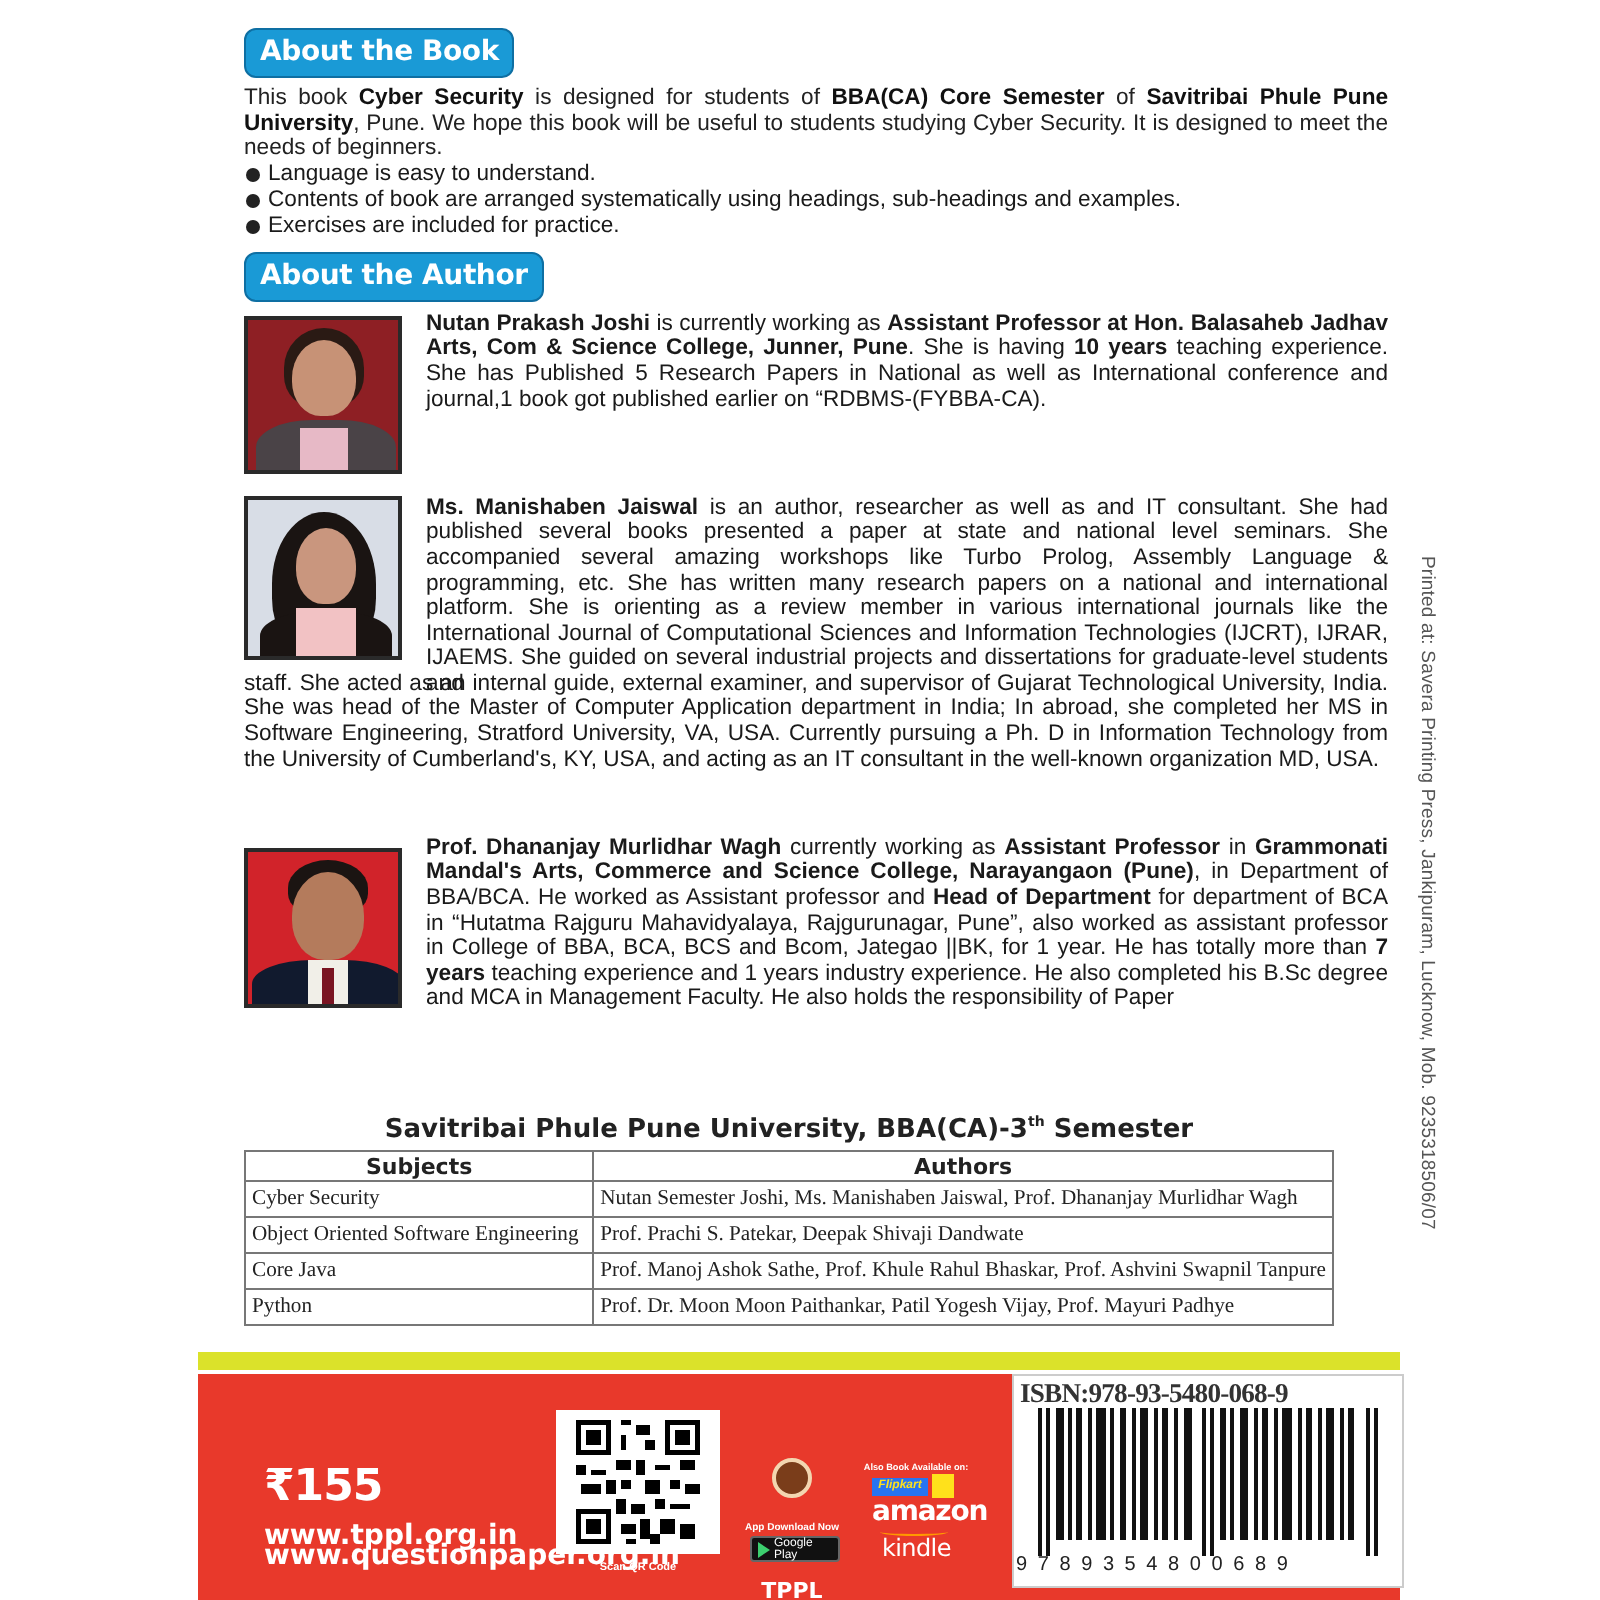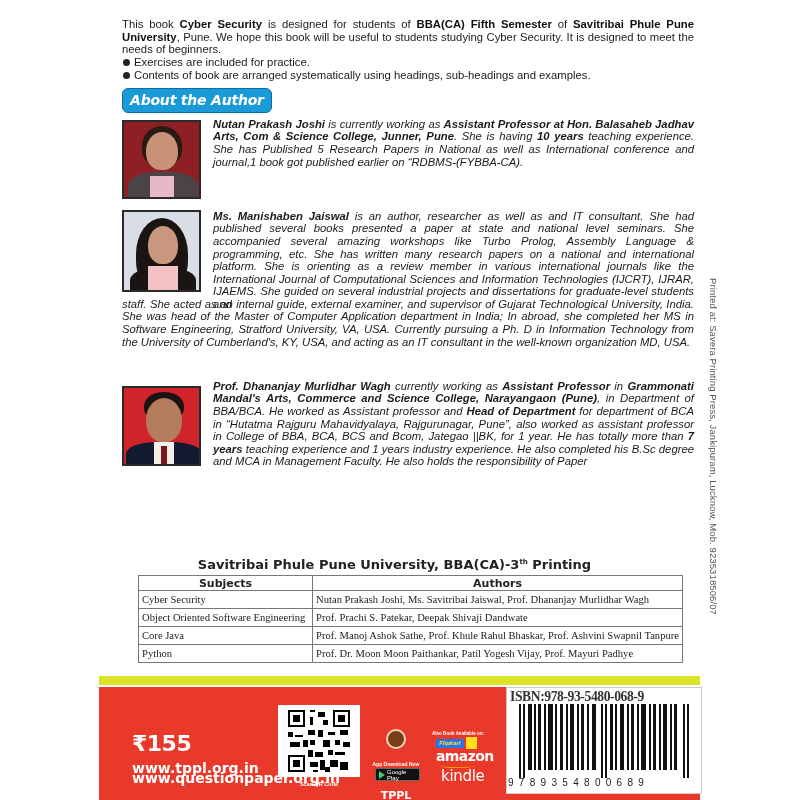--- a/index.html
+++ b/index.html
@@ -51,21 +51,21 @@
 
     .author-text { font-size: 11.3px; line-height: 12.6px; text-align: justify; }
 
     .table-title {
       position: absolute; left: 122px; top: 557px; width: 545px;
       text-align: center; font-weight: bold; font-size: 13px;
       font-family: "DejaVu Sans", sans-serif; color: #222;
     }
     .table-title sup { font-size: 7px; }
     table.subjects {
-      position: absolute; left: 138px; top: 575px; width: 545px;
+      position: absolute; left: 122px; top: 575px; width: 545px;
       border-collapse: collapse;
       font-family: "Liberation Serif", serif; font-size: 10.6px; color: #222;
     }
     table.subjects th {
       font-family: "DejaVu Sans", sans-serif; font-weight: bold; font-size: 11px;
       border: 1px solid #777; height: 15px; padding: 0 3px;
     }
     table.subjects td { border: 1px solid #777; height: 18px; padding: 0 3px; white-space: nowrap; }
     table.subjects td:first-child { width: 178px; }
 
@@ -92,47 +92,52 @@
     .tppl-name { position: absolute; left: 376px; top: 749px; width: 40px; text-align: center; color: #fff; font-weight: bold; font-size: 11px; font-family: "DejaVu Sans", sans-serif; margin-top: 40px; }
     .tppl-sub { position: absolute; left: 366px; top: 761px; width: 60px; text-align: center; color: #fff; font-weight: bold; font-size: 5px; }
     .gplay { position: absolute; left: 375px; top: 768px; width: 45px; height: 13px; background: #111; border-radius: 2px; border: 1px solid #666; color: #fff; font-size: 6px; display: flex; align-items: center; padding-left: 3px; gap: 2px; }
     .gplay .tri { width: 0; height: 0; border-left: 6px solid #3ccf6f; border-top: 4px solid transparent; border-bottom: 4px solid transparent; }
 
     .also-label { position: absolute; left: 428px; top: 731px; width: 60px; text-align: center; color: #fff; font-size: 4.6px; font-weight: bold; }
     .flipkart { position: absolute; left: 436px; top: 739px; width: 28px; height: 9px; background: #2874f0; color: #ffe11b; font-size: 6px; font-style: italic; font-weight: bold; text-align: center; line-height: 9px; }
     .flipkart-bag { position: absolute; left: 466px; top: 737px; width: 11px; height: 12px; background: #ffe11b; }
     .amazon { position: absolute; left: 436px; top: 748px; color: #fff; font-weight: bold; font-size: 14px; font-family: "DejaVu Sans", sans-serif; letter-spacing: -0.6px; }
     .amazon-smile { position: absolute; left: 440px; top: 764px; width: 34px; height: 4px; border-bottom: 1.5px solid #f90; border-radius: 0 0 50% 50%; }
-    .kindle { position: absolute; left: 441px; top: 767px; color: #fff; font-size: 15px; font-family: "DejaVu Sans", sans-serif; letter-spacing: -0.3px; }
+    .kindle { position: absolute; left: 441px; top: 767px; color: #fff; font-size: 12px; font-family: "DejaVu Sans", sans-serif; letter-spacing: -0.3px; }
 
     .isbn-box { position: absolute; left: 506px; top: 687px; width: 196px; height: 107px; background: #fff; border: 1px solid #ccc; }
     .isbn-label { position: absolute; left: 510px; top: 689px; font-family: "Liberation Serif", serif; font-weight: bold; font-size: 13.6px; color: #333; letter-spacing: -0.4px; }
     .barcode { position: absolute; left: 519px; top: 704px; width: 170px; height: 74px; }
     .barcode-digits { position: absolute; left: 508px; top: 777px; width: 190px; font-size: 10px; color: #222; letter-spacing: 5.3px; font-family: "Liberation Sans", sans-serif; }
   </style>
 </head>
 <body>
 
 <div class="page">
 
   <div class="content">
 
     <div>
-      <p class="para" style="margin-top:4px;"><span>This book </span><b>Cyber Security</b><span> is designed for students of </span><b>BBA(CA) Fifth Semester</b><span> of </span><b>Savitribai Phule Pune University</b><span>, Pune. We hope this book will be useful to students studying Cyber Security. It is designed to meet the needs of beginners.</span></p>
+      <span class="section-pill">About the Book</span>
+      <p class="para" style="margin-top:4px;"><span>This book </span><b>Cyber Security</b><span> is designed for students of </span><b>BBA(CA) Core Semester</b><span> of </span><b>Savitribai Phule Pune University</b><span>, Pune. We hope this book will be useful to students studying Cyber Security. It is designed to meet the needs of beginners.</span></p>
+      <div class="feature">
+          <span class="dot"></span>
+          <span>Language is easy to understand.</span>
+        </div>
+      <div class="feature">
+          <span class="dot"></span>
+          <span>Contents of book are arranged systematically using headings, sub-headings and examples.</span>
+        </div>
       <div class="feature">
           <span class="dot"></span>
           <span>Exercises are included for practice.</span>
         </div>
-      <div class="feature">
-          <span class="dot"></span>
-          <span>Contents of book are arranged systematically using headings, sub-headings and examples.</span>
-        </div>
     </div>
 
-    <div style="margin-top:6px;font-style:italic;">
+    <div style="margin-top:6px;">
       <span class="section-pill">About the Author</span>
 
       
       <div class="author-block" style="margin-top:5px; height:88px;">
         <div class="photo" style="top:2px; left:0; height:79px;">
           <div class="bg" style="background:#8e1f24;"></div>
           <div class="hair" style="left:18px; top:4px; width:40px; height:40px; background:#2a1a14;"></div>
           <div class="head" style="left:22px; top:10px; width:32px; height:38px; background:#c79276;"></div>
           <div class="body" style="left:4px; top:50px; width:70px; height:34px; background:#4a4347;"></div>
           <div class="shirt" style="left:26px; top:54px; width:24px; height:30px; background:#e7b9c6;"></div>
@@ -161,32 +166,32 @@
           <div class="head" style="left:22px; top:10px; width:36px; height:44px; background:#b47b5c;"></div>
           <div class="body" style="left:2px; top:54px; width:76px; height:30px; background:#111a2e;"></div>
           <div class="shirt" style="left:30px; top:54px; width:20px; height:28px; background:#f1efe8;"></div>
           <div class="shirt" style="left:37px; top:58px; width:6px; height:24px; background:#7a1422;"></div>
         </div>
         <p class="author-text" style="position:absolute; left:91px; top:0; width:481px;"><b>Prof. Dhananjay Murlidhar Wagh</b><span> currently working as </span><b>Assistant Professor</b><span> in </span><b>Grammonati Mandal's Arts, Commerce and Science College, Narayangaon (Pune)</b><span>, in Department of BBA/BCA. He worked as Assistant professor and </span><b>Head of Department</b><span> for department of BCA in “Hutatma Rajguru Mahavidyalaya, Rajgurunagar, Pune”, also worked as assistant professor in College of BBA, BCA, BCS and Bcom, Jategao ||BK, for 1 year. He has totally more than </span><b>7 years</b><span> teaching experience and 1 years industry experience. He also completed his B.Sc degree and MCA in Management Faculty. He also holds the responsibility of Paper</span></p>
       </div>
     </div>
   </div>
 
-  <div class="table-title"><span>Savitribai Phule Pune University, BBA(CA)-3</span><sup>th</sup><span> Printing</span></div>
+  <div class="table-title"><span>Savitribai Phule Pune University, BBA(CA)-3</span><sup>th</sup><span> Semester</span></div>
   <table class="subjects">
     <thead>
       <tr>
         <th>Subjects</th>
         <th>Authors</th>
       </tr>
     </thead>
     <tbody>
       <tr>
         <td>Cyber Security</td>
-        <td>Nutan Prakash Joshi, Ms. Savitribai Jaiswal, Prof. Dhananjay Murlidhar Wagh</td>
+        <td>Nutan Semester Joshi, Ms. Manishaben Jaiswal, Prof. Dhananjay Murlidhar Wagh</td>
       </tr>
       <tr>
         <td>Object Oriented Software Engineering</td>
         <td>Prof. Prachi S. Patekar, Deepak Shivaji Dandwate</td>
       </tr>
       <tr>
         <td>Core Java</td>
         <td>Prof. Manoj Ashok Sathe, Prof. Khule Rahul Bhaskar, Prof. Ashvini Swapnil Tanpure</td>
       </tr>
       <tr>

